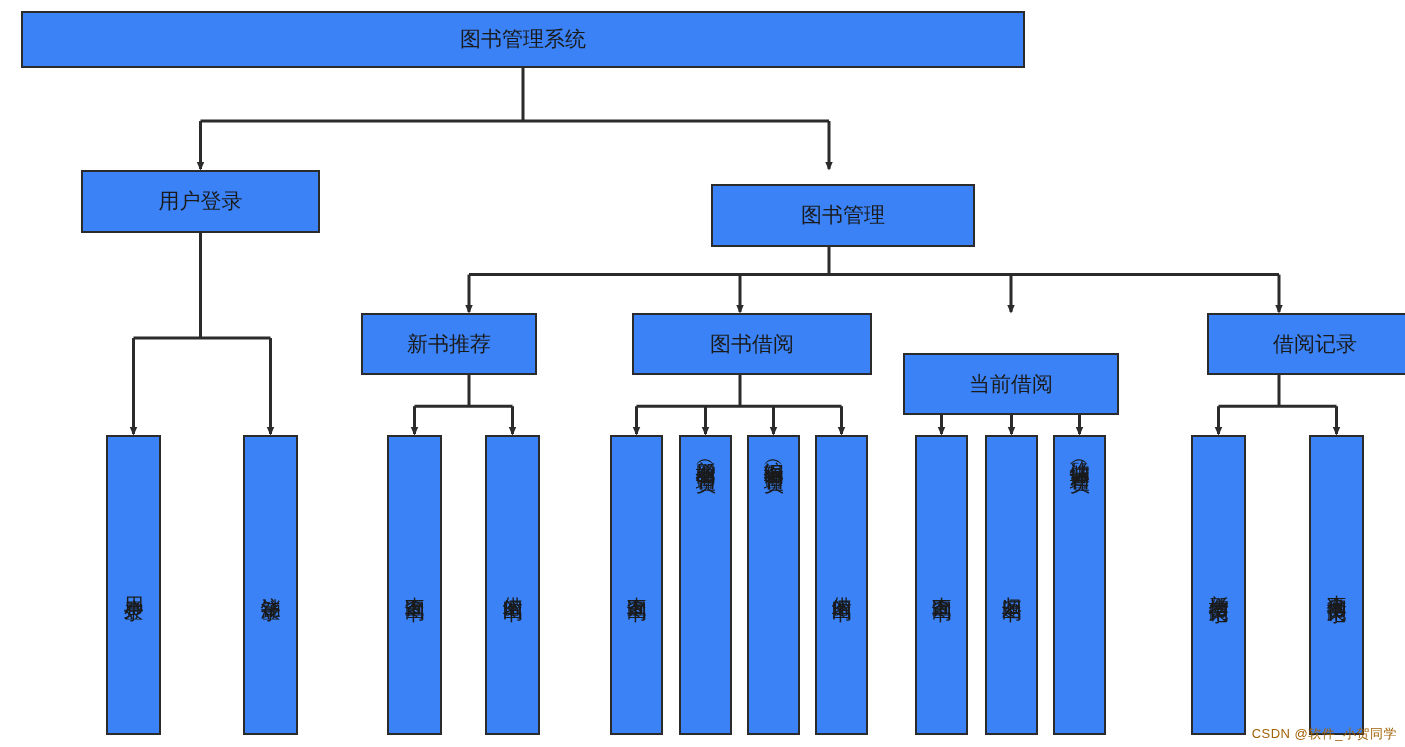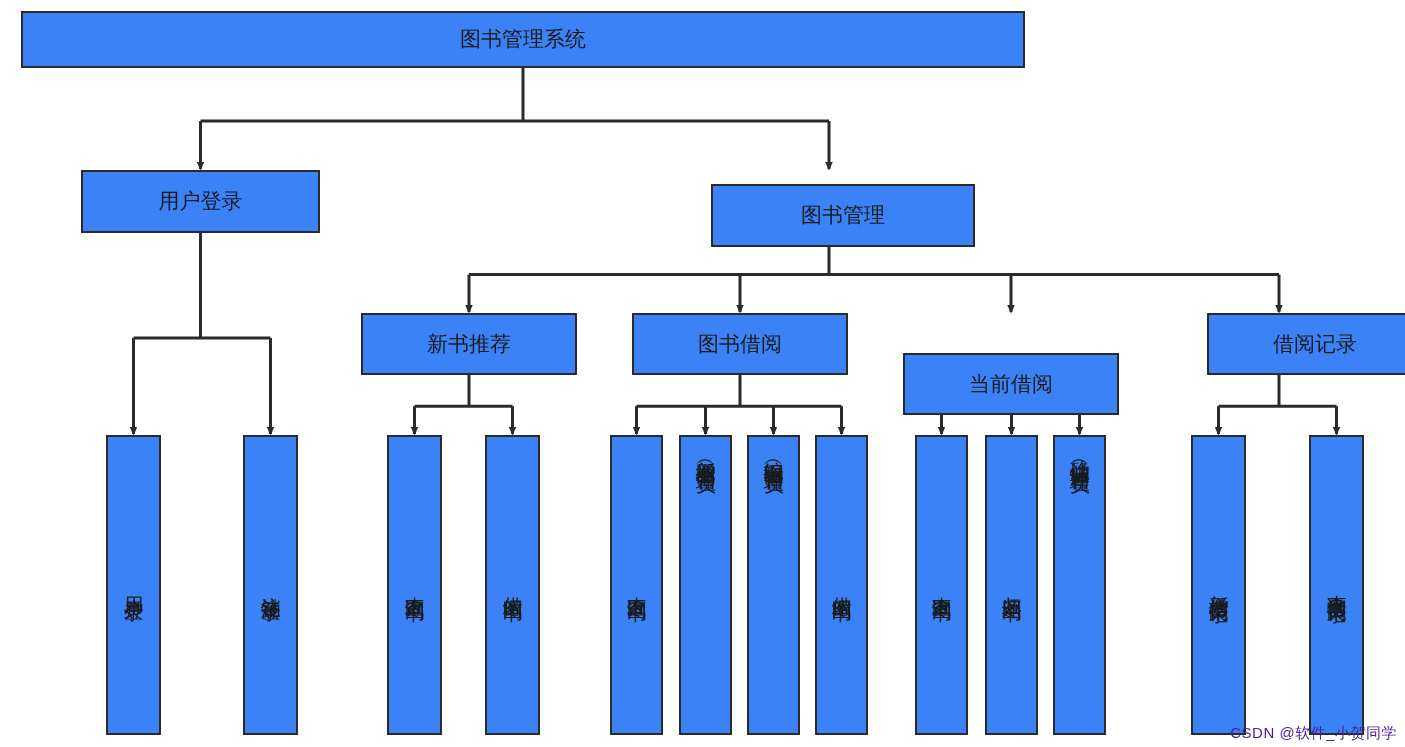--- a/index.html
+++ b/index.html
@@ -10,22 +10,22 @@
   .node{position:absolute;box-sizing:border-box;background:#3b82f6;
         border:2px solid #2b2b2b;display:flex;align-items:center;
         justify-content:center;}
   .node .label{color:#1a1a1a;line-height:1.18;text-align:center;
         white-space:pre-line;}
   .node.horiz .label{font-size:21px;}
   .node.vert{align-items:flex-start;padding-top:8px;}
   .node.vert.mid{align-items:center;padding-top:0;}
   .node.vert .label{writing-mode:vertical-rl;text-orientation:upright;
         font-size:20px;letter-spacing:2px;}
-  .watermark{position:absolute;right:8px;bottom:4px;font-size:15px;
-        color:#4c1d95;white-space:nowrap;letter-spacing:0.5px;}
+  .watermark{position:absolute;right:8px;bottom:4px;font-size:13px;
+        color:#a16207;white-space:nowrap;letter-spacing:0.5px;}
 </style>
 </head>
 <body>
 
 <div id="diagram">
   <svg class="edges" viewBox="0 0 1405 747" xmlns="http://www.w3.org/2000/svg">
     <defs>
       <marker id="arrowhead" markerWidth="9" markerHeight="9" refX="7.5" refY="4" orient="auto" markerUnits="userSpaceOnUse">
         <path d="M0,0 L9,4 L0,8 Z" fill="#2b2b2b"></path>
       </marker>
@@ -69,24 +69,24 @@
   <div id="node-layer">
       <div class="node horiz" style="left: 21px; top: 11px; width: 1004px; height: 57px;">
         <span class="label">图书管理系统</span>
       </div>
       <div class="node horiz" style="left: 81px; top: 170px; width: 239px; height: 63px;">
         <span class="label">用户登录</span>
       </div>
       <div class="node horiz" style="left: 711px; top: 170px; width: 264px; height: 63px; margin-top: 14px;">
         <span class="label">图书管理</span>
       </div>
-      <div class="node horiz" style="left: 361px; top: 313px; width: 216px; height: 62px;">
+      <div class="node horiz" style="left: 361px; top: 313px; width: 176px; height: 62px;">
         <span class="label">新书推荐</span>
       </div>
-      <div class="node horiz" style="left: 632px; top: 313px; width: 216px; height: 62px;">
+      <div class="node horiz" style="left: 632px; top: 313px; width: 240px; height: 62px;">
         <span class="label">图书借阅</span>
       </div>
       <div class="node horiz" style="left: 903px; top: 313px; width: 216px; height: 62px; margin-top: 40px;">
         <span class="label">当前借阅</span>
       </div>
       <div class="node horiz" style="left: 1171px; top: 313px; width: 216px; height: 62px; margin-left: 36px;">
         <span class="label">借阅记录</span>
       </div>
       <div class="node vert mid" style="left: 106px; top: 435px; width: 55px; height: 300px;">
         <span class="label">用户登录</span>

